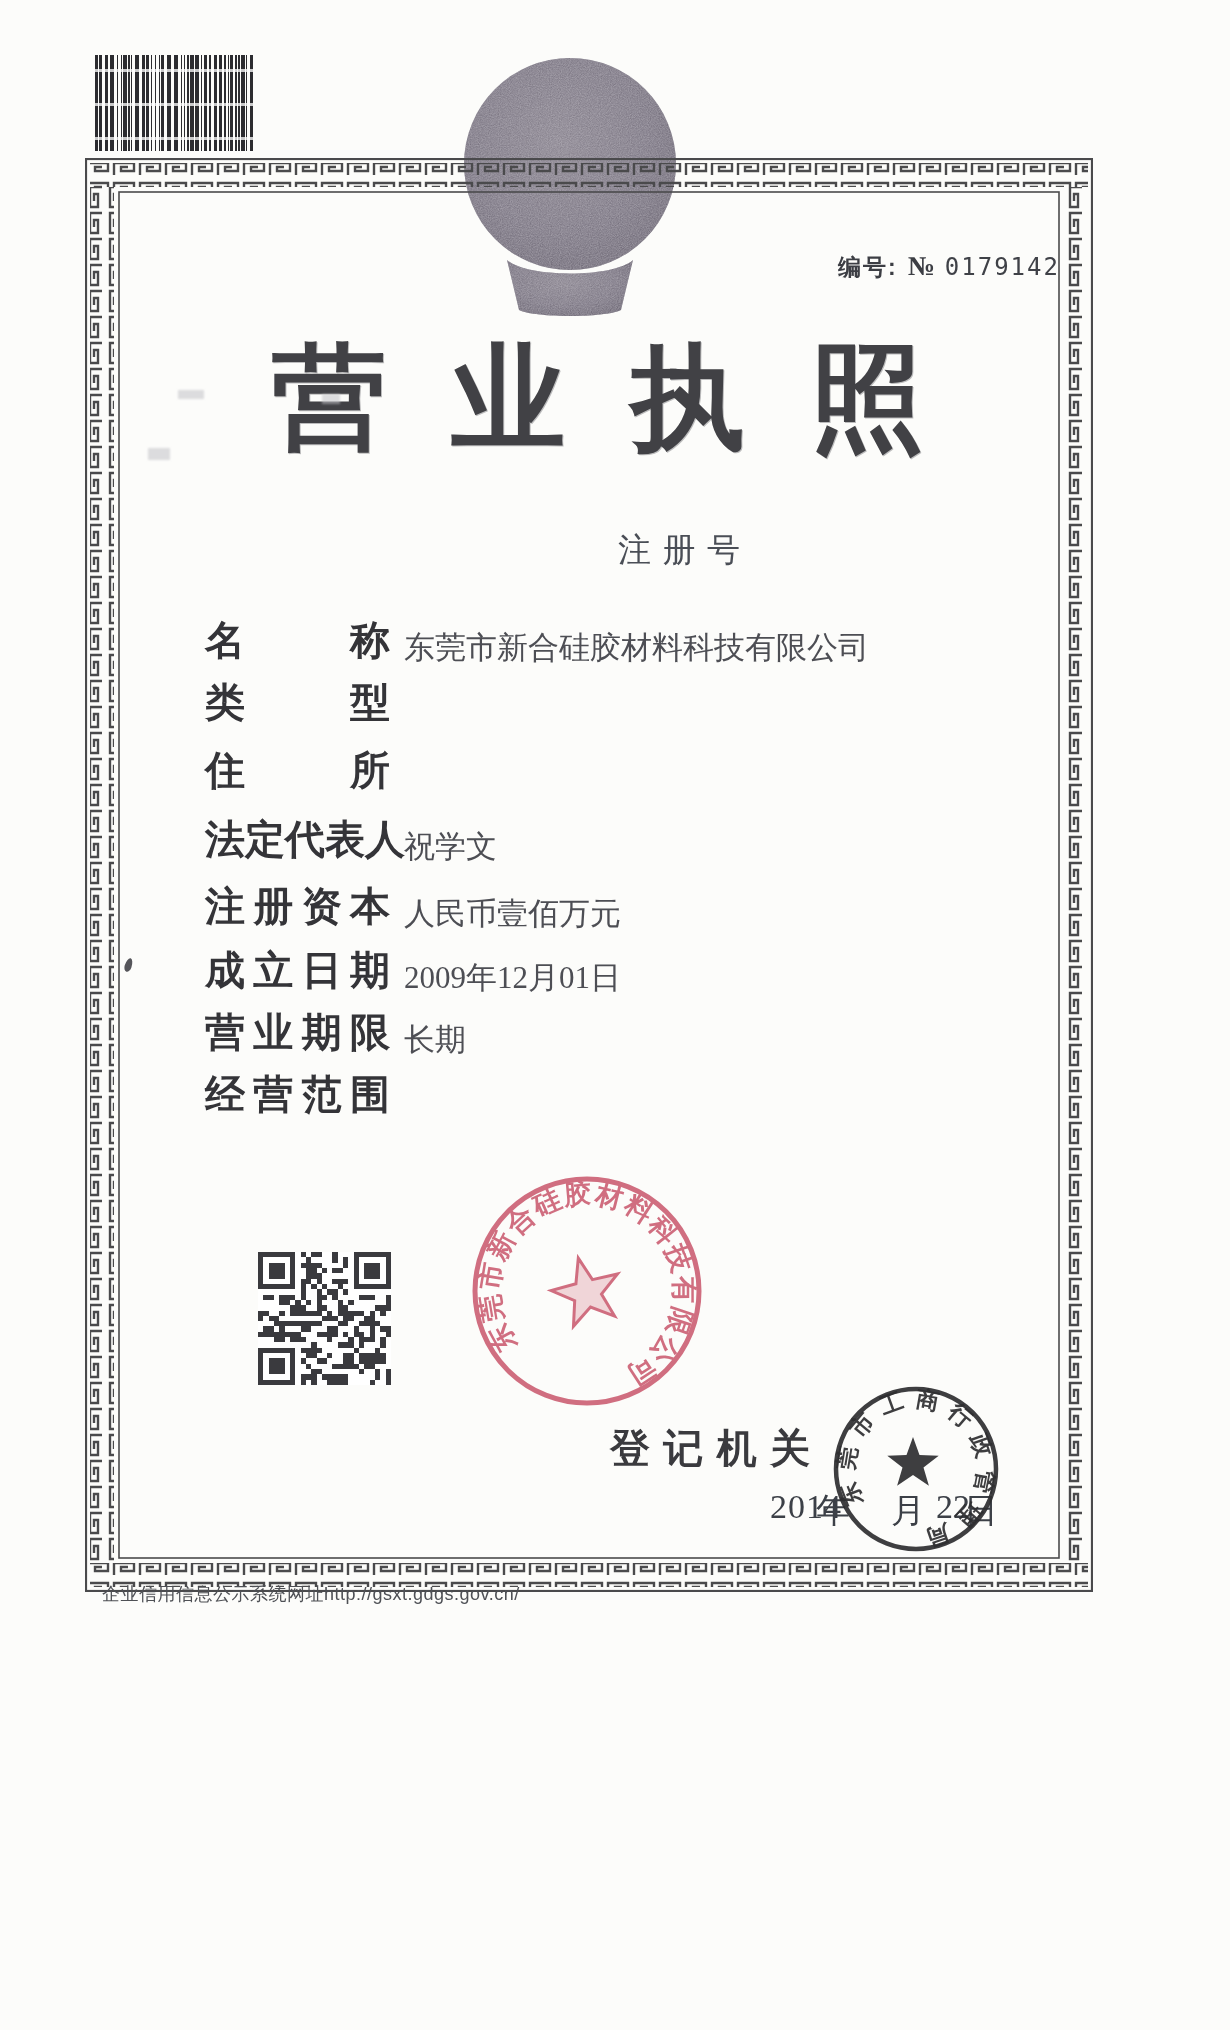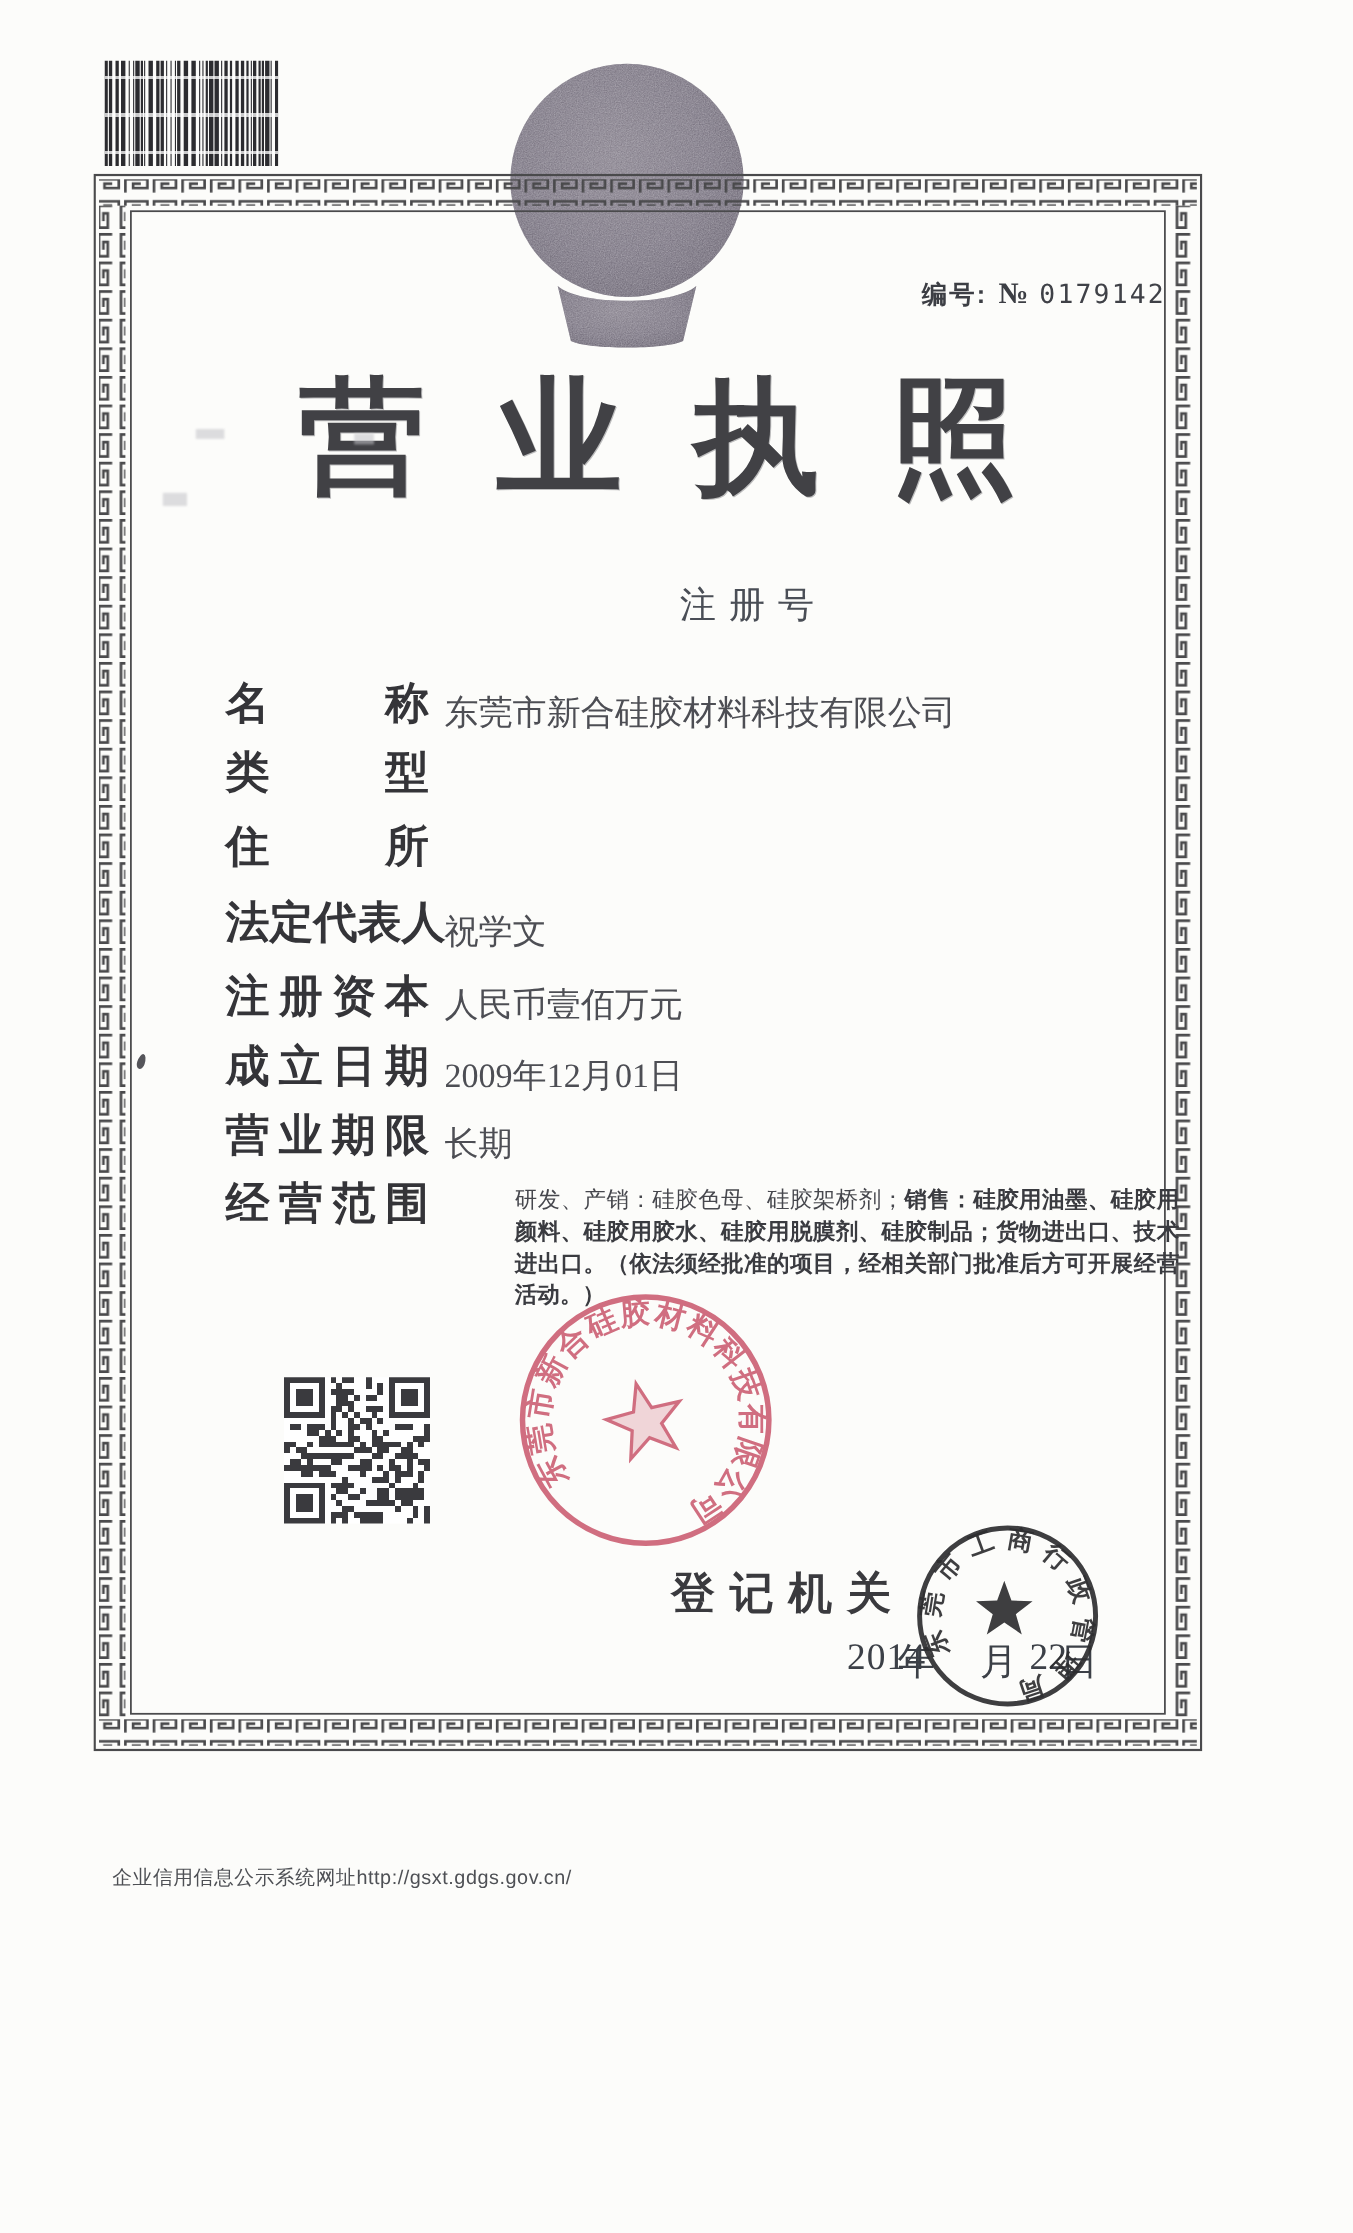--- a/index.html
+++ b/index.html
@@ -59,21 +59,21 @@
              font-size:40px;font-weight:700;color:#3a3a3e;}
   .dateline{position:absolute;left:752px;top:1488px;width:270px;height:42px;font-size:34px;color:#3c4047;z-index:2;}
   .dateline span{position:absolute;top:0;}
   .d-year{left:18px;letter-spacing:1px;}
   .d-y{left:64px;}
   .d-m{left:139px;}
   .d-day{left:184px;}
   .d-d{left:212px;}
 
   
-  .footer-left{position:absolute;left:102px;top:1695px;font-size:18px;color:#4e5055;letter-spacing:.5px;}
+  .footer-left{position:absolute;left:102px;top:1582px;font-size:18px;color:#4e5055;letter-spacing:.5px;}
   .footer-right{position:absolute;left:710px;top:1600px;font-size:20px;color:#45464b;letter-spacing:1px;}
 
   
   .speck{position:absolute;left:125px;top:958px;width:7px;height:14px;border-radius:50% 50% 50% 50%/60% 60% 40% 40%;
          background:#55555a;transform:rotate(18deg);}
   .ghost{position:absolute;background:#c3c3c8;filter:blur(1px);opacity:.55;}
   .g1{left:178px;top:390px;width:26px;height:9px;}
   .g2{left:322px;top:394px;width:18px;height:10px;}
   .g3{left:148px;top:448px;width:22px;height:12px;}
 </style>
@@ -240,23 +240,20 @@
       </div>
     <div class="fvalue serif">长期</div>
   </div>
   <div class="row" style="top:1072px">
     <div class="flabel">
         <span>经</span>
         <span>营</span>
         <span>范</span>
         <span>围</span>
       </div>
-  </div>
-  <div class="scope">
-    <span>研发、产销：硅胶色母、硅胶架桥剂；</span><span class="scope-bold">销售：硅胶用油墨、硅胶用颜料、硅胶用胶水、硅胶用脱膜剂、硅胶制品；货物进出口、技术进出口。（依法须经批准的项目，经相关部门批准后方可开展经营活动。）</span>
   </div>
 
   <svg class="qr" id="qr" viewBox="0 0 25 25">
       <rect x="0" y="0" width="25" height="25" fill="#fff"></rect>
       <rect x="0" y="0" width="7" height="7" fill="#3a3a3e"></rect>
       <rect x="1" y="1" width="5" height="5" fill="#fff"></rect>
       <rect x="2" y="2" width="3" height="3" fill="#3a3a3e"></rect>
       <rect x="18" y="0" width="7" height="7" fill="#3a3a3e"></rect>
       <rect x="19" y="1" width="5" height="5" fill="#fff"></rect>
       <rect x="20" y="2" width="3" height="3" fill="#3a3a3e"></rect>

